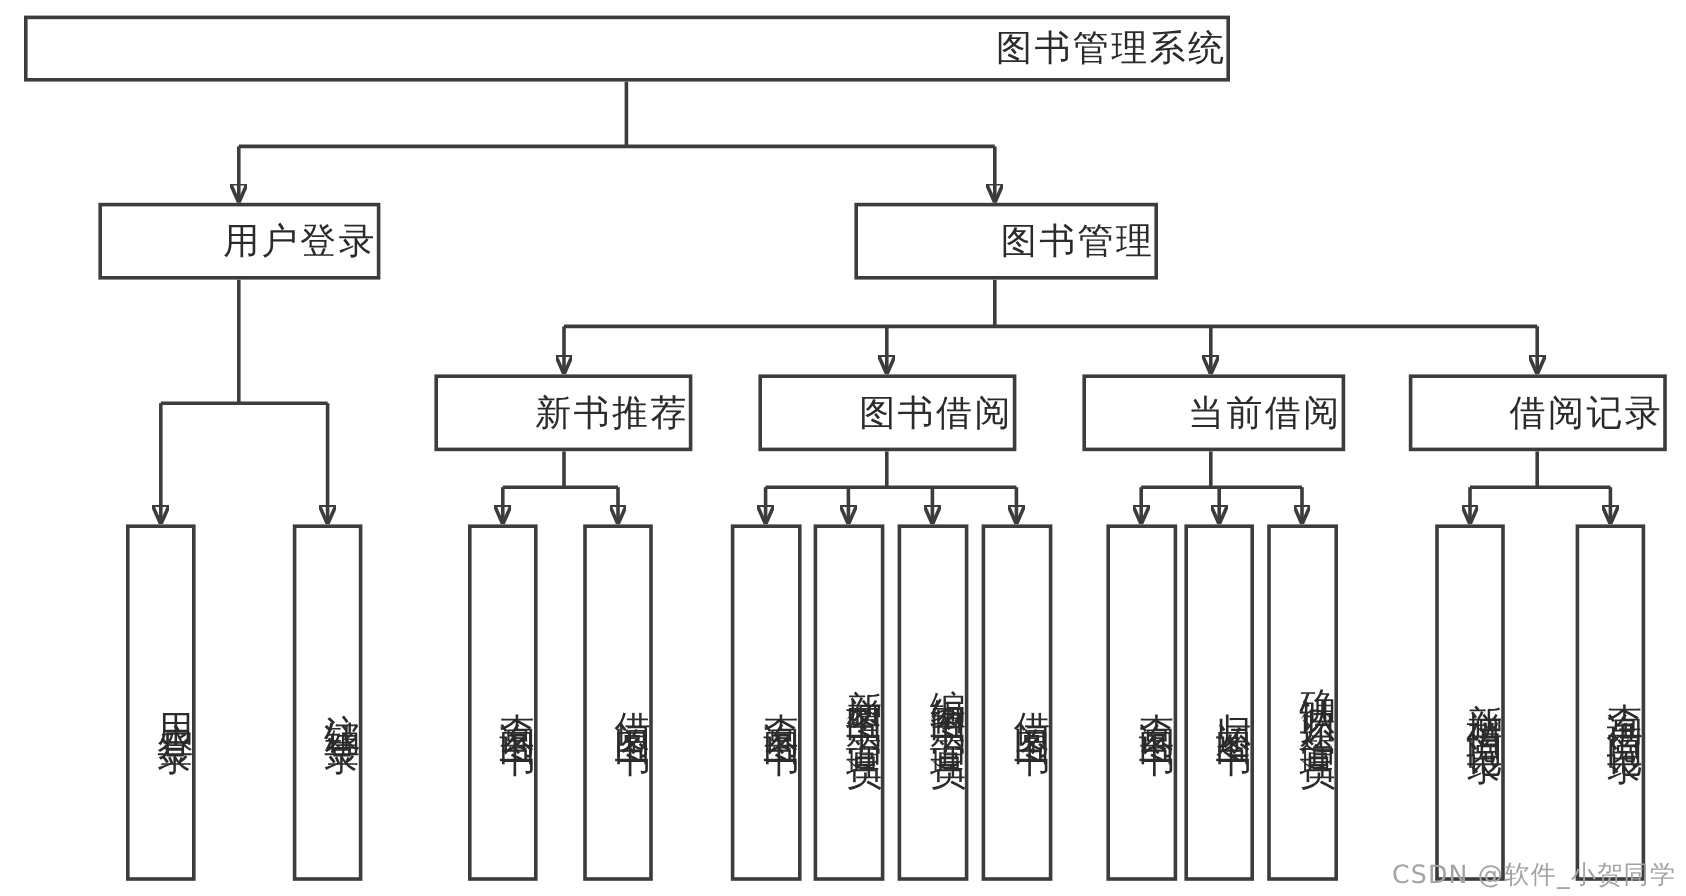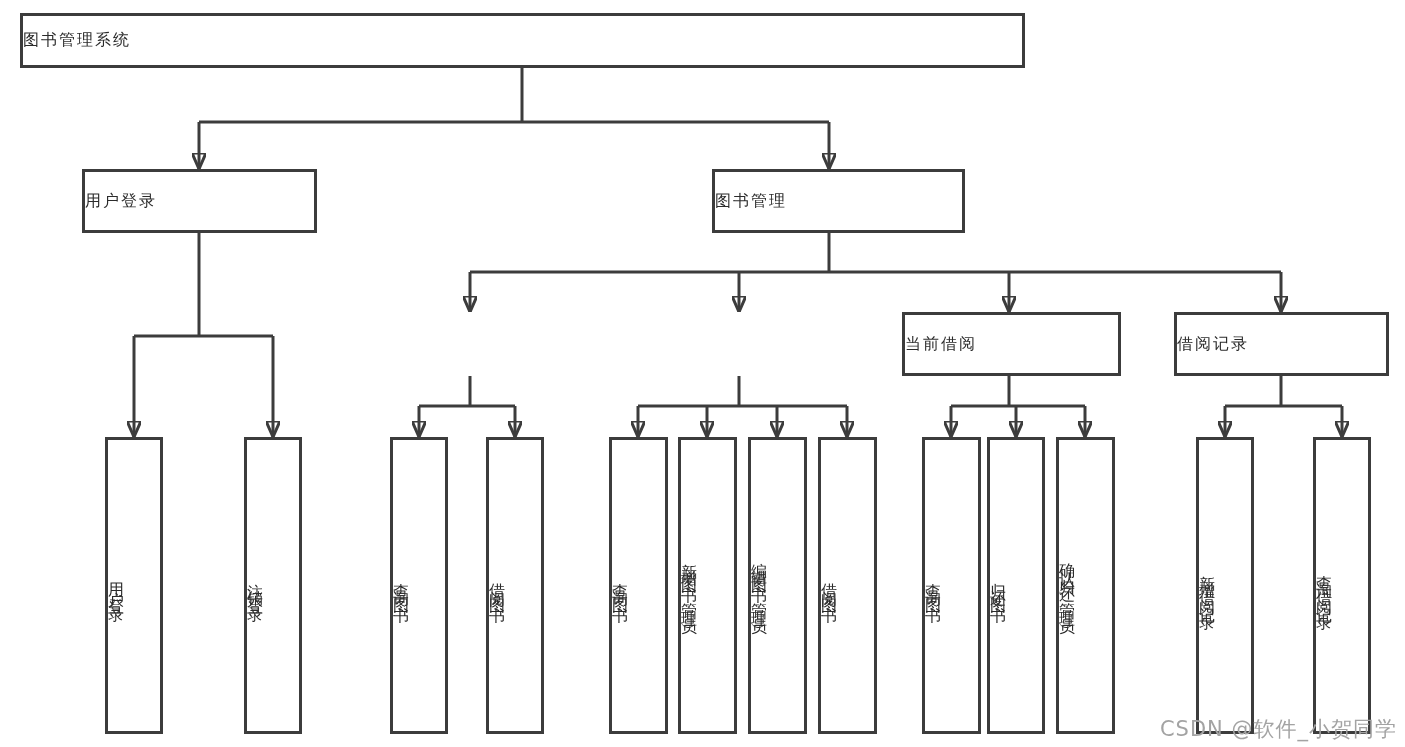--- a/index.html
+++ b/index.html
@@ -14,23 +14,23 @@
   .wires { position: absolute; left: 0; top: 0; z-index: 0; }
   .wires path { stroke: #3c3c3c; stroke-width: 3; fill: none; }
   .arrowhead { fill: #3c3c3c; stroke: none; }
   .node {
     position: absolute;
     box-sizing: border-box;
     background: #ffffff;
     border: 3px solid #3c3c3c;
     display: flex;
     align-items: center;
-    justify-content: flex-start;
+    justify-content: flex-end;
     color: #2b2b2b;
-    font-size: 16px;
+    font-size: 30px;
     letter-spacing: 2px;
     z-index: 1;
     text-align: center;
   }
   .leaf span {
     writing-mode: vertical-rl;
     text-orientation: mixed;
     letter-spacing: 8px;
     line-height: 1.0;
     white-space: nowrap;
@@ -110,20 +110,26 @@
     <span>图书管理系统</span>
   </div>
 
   <div class="node" style="left:82px; top:169px; width:235px; height:64px;">
     <span>用户登录</span>
   </div>
   <div class="node" style="left:712px; top:169px; width:253px; height:64px;">
     <span>图书管理</span>
   </div>
 
+  <div class="node" style="left:362px; top:312px; width:215px; height:64px;">
+    <span>新书推荐</span>
+  </div>
+  <div class="node" style="left:632px; top:312px; width:215px; height:64px;">
+    <span>图书借阅</span>
+  </div>
   <div class="node" style="left:902px; top:312px; width:219px; height:64px;">
     <span>当前借阅</span>
   </div>
   <div class="node" style="left:1174px; top:312px; width:215px; height:64px;">
     <span>借阅记录</span>
   </div>
 
   <div class="node leaf" style="left:105px; top:437px; width:58px; height:297px;">
     <span>用户登录</span>
   </div>

